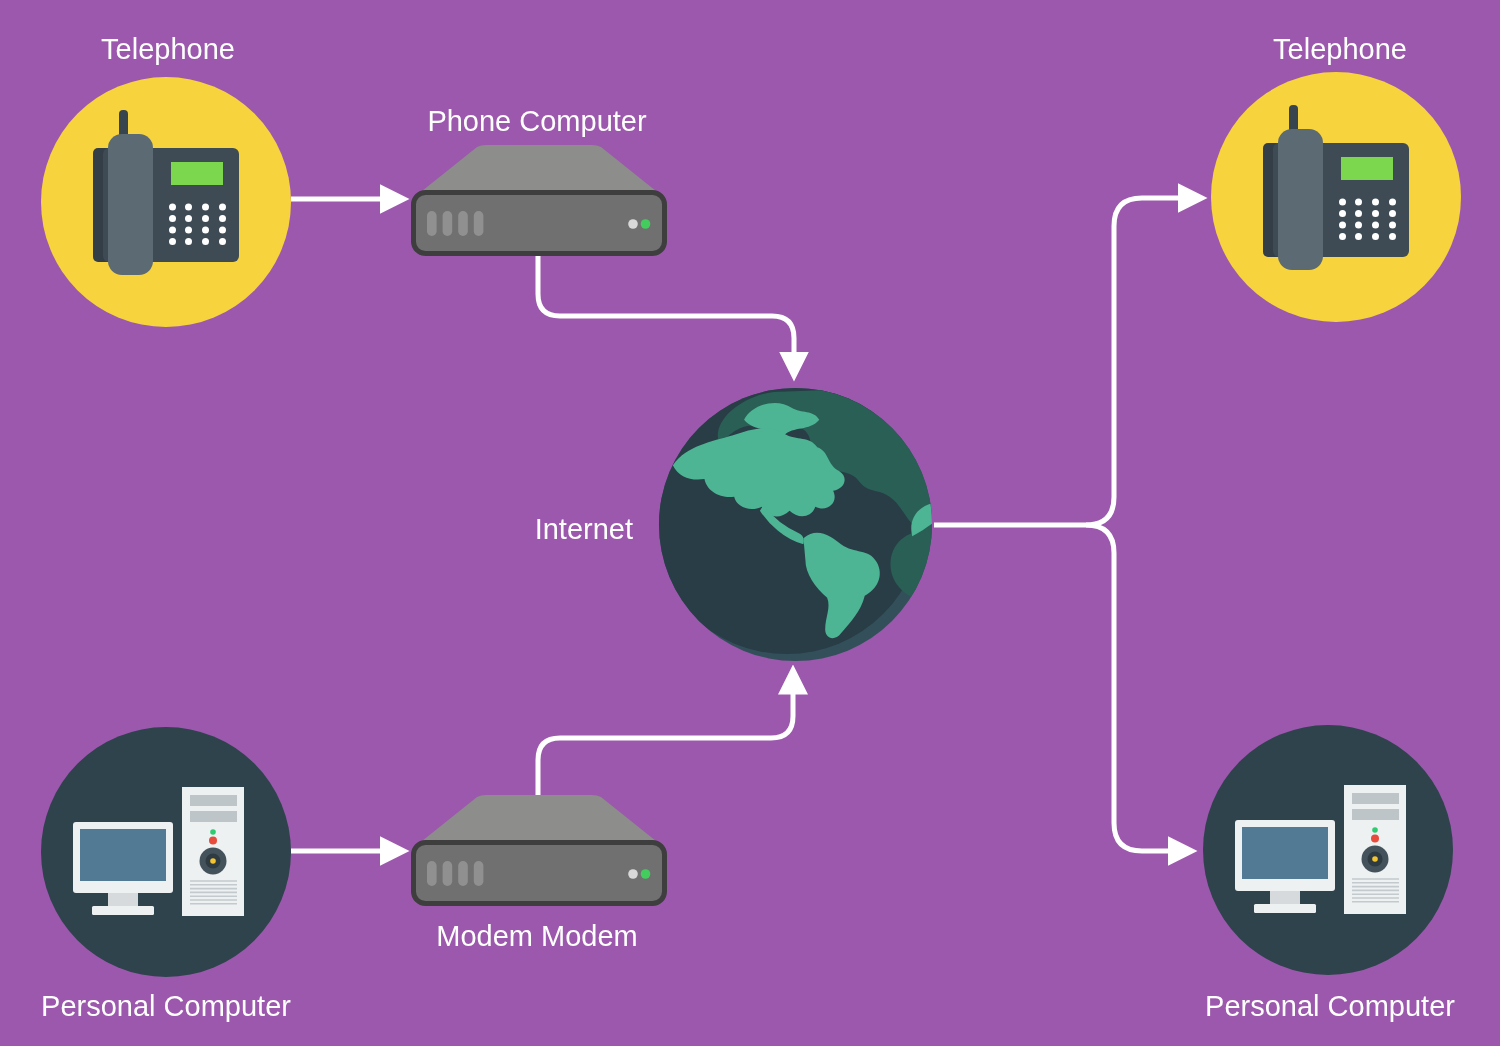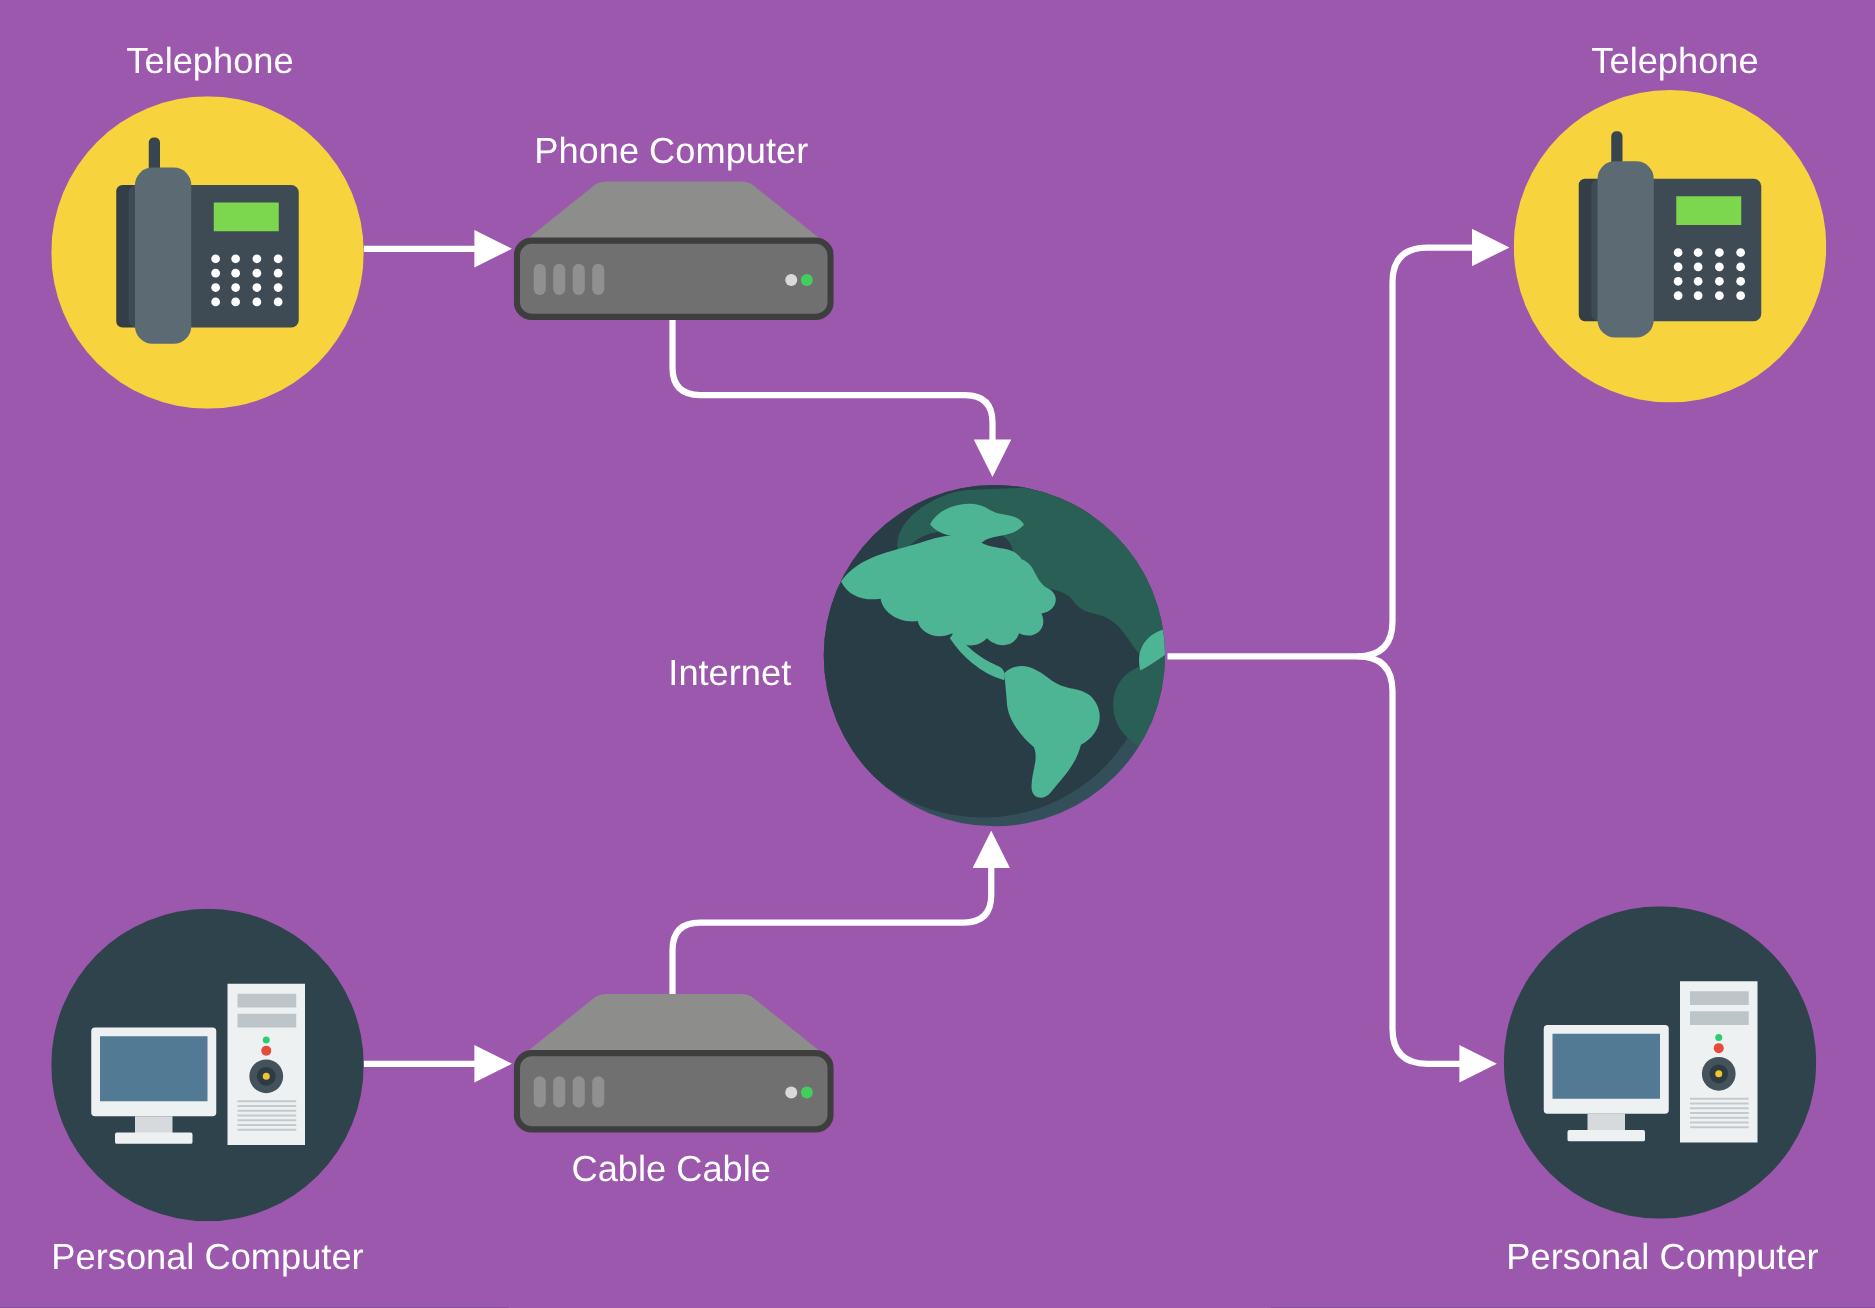--- a/index.html
+++ b/index.html
@@ -8,21 +8,21 @@
     background:#9c58ad; overflow:hidden;
     font-family:"Liberation Sans", sans-serif;
   }
   .connectors { position:absolute; left:0; top:0; }
   .node { position:absolute; }
   .node svg { display:block; width:100%; height:100%; }
   .lbl {
     position:absolute; color:#ffffff; font-size:29px; line-height:1;
     white-space:nowrap; transform:translateX(-50%);text-align:right;
   }
-  .lbl.right-align { transform:translateX(-100%);margin-top:10px; }
+  .lbl.right-align { transform:translateX(-100%); }
   .defs-holder { position:absolute; width:0; height:0; overflow:hidden; }
 </style>
 </head>
 <body>
 
 <div class="canvas">
 
   <svg class="defs-holder" aria-hidden="true">
     <defs>
 
@@ -158,18 +158,18 @@
 
   <div class="node" style="left:1203px; top:725px; width:250px; height:250px">
     <svg viewBox="0 0 250 250">
         <use href="#sym-pc"></use>
       </svg>
   </div>
 
   <div class="lbl" style="left:168px; top:35px">Telephone</div>
   <div class="lbl" style="left:537px; top:107px">Phone Computer</div>
   <div class="lbl right-align" style="left:633px; top:515px">Internet</div>
-  <div class="lbl" style="left:537px; top:922px">Cable Cable</div>
+  <div class="lbl" style="left:537px; top:922px">Modem Modem</div>
   <div class="lbl" style="left:166px; top:992px">Personal Computer</div>
   <div class="lbl" style="left:1340px; top:35px">Telephone</div>
   <div class="lbl" style="left:1330px; top:992px">Personal Computer</div>
 
 </div>
 
 </body></html>

